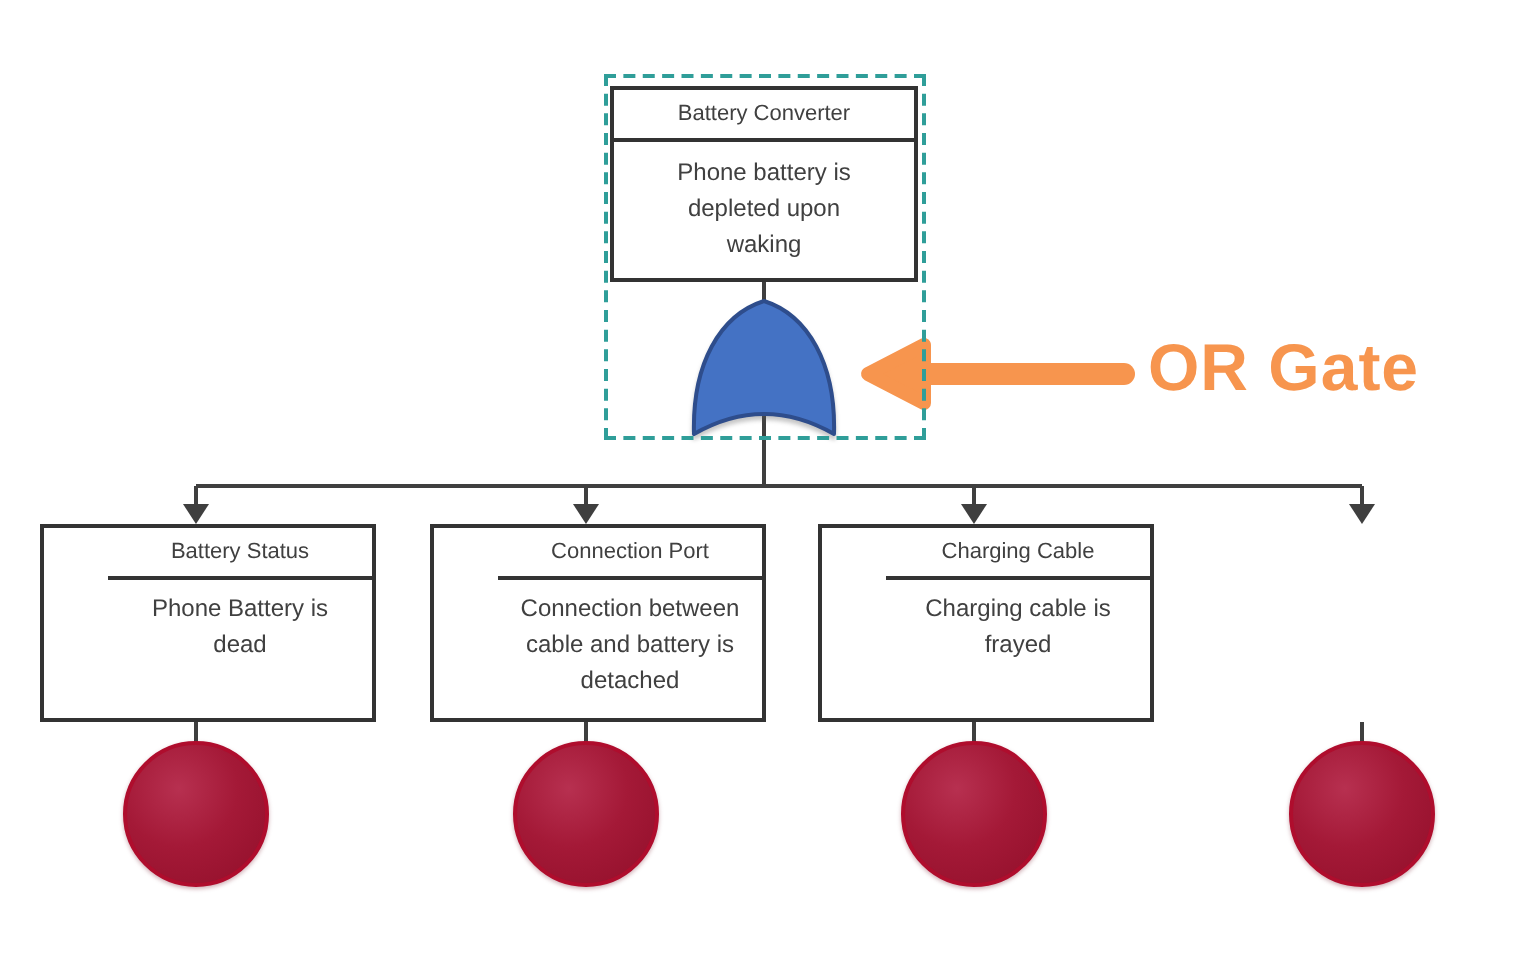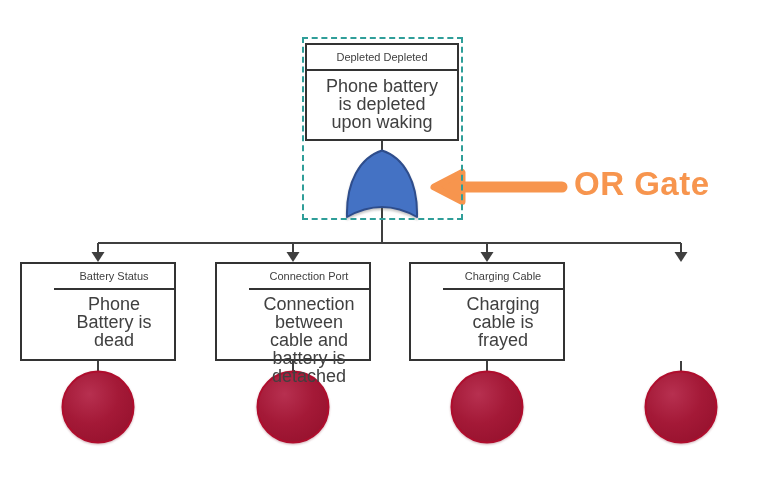--- a/index.html
+++ b/index.html
@@ -34,32 +34,32 @@
   .event-box .box-header {
     height: 24px;
     border-bottom: 2px solid #333333;
     display: flex;
     align-items: center;
     justify-content: center;
     font-size: 11px;
     color: #404040;
   }
   .event-box .box-body {
-    font-size: 18px;
+    font-size: 12px;
     line-height: 18px;
     padding: 5px 10px 0 10px;
     color: #404040;
   }
   .top-event {
     left: 305px; top: 43px;
     width: 154px; height: 98px;
   }
   .top-event .box-body { padding: 6px 18px 0 18px; }
   .child-box {
-    width: 156px; height: 99px;
+    width: 168px; height: 99px;
     top: 262px;
     padding-left: 32px;
   }
   .child-box .box-header { height: 24px; }
   .child-1 { left: 20px; }
   .child-2 { left: 215px; }
   .child-3 { left: 409px; }
   .child-4 { left: 603px; }
   .gate-shape { filter: drop-shadow(0px 2px 1px rgba(90,90,90,0.35)); }
   .basic-event-circle { filter: drop-shadow(0px 1px 1px rgba(120,30,45,0.35)); }
@@ -125,21 +125,21 @@
 
     <g>
       <line x1="562" y1="187" x2="463" y2="187" stroke="#F7954E" stroke-width="11" stroke-linecap="round"></line>
       <path d="M 434 187 L 462 172.5 L 462 201.5 Z" fill="#F7954E" stroke="#F7954E" stroke-width="7" stroke-linejoin="round"></path>
     </g>
   </svg>
 
   <div class="dashed-frame"></div>
 
   <div class="event-box top-event">
-    <div class="box-header">Depleted Depleted</div>
+    <div class="box-header">Battery Converter</div>
     <div class="box-body">Phone battery is depleted upon waking</div>
   </div>
 
   <div class="event-box child-box child-1">
     <div class="box-header">Battery Status</div>
     <div class="box-body">Phone Battery is dead</div>
   </div>
   <div class="event-box child-box child-3">
     <div class="box-header">Charging Cable</div>
     <div class="box-body">Charging cable is frayed</div>

